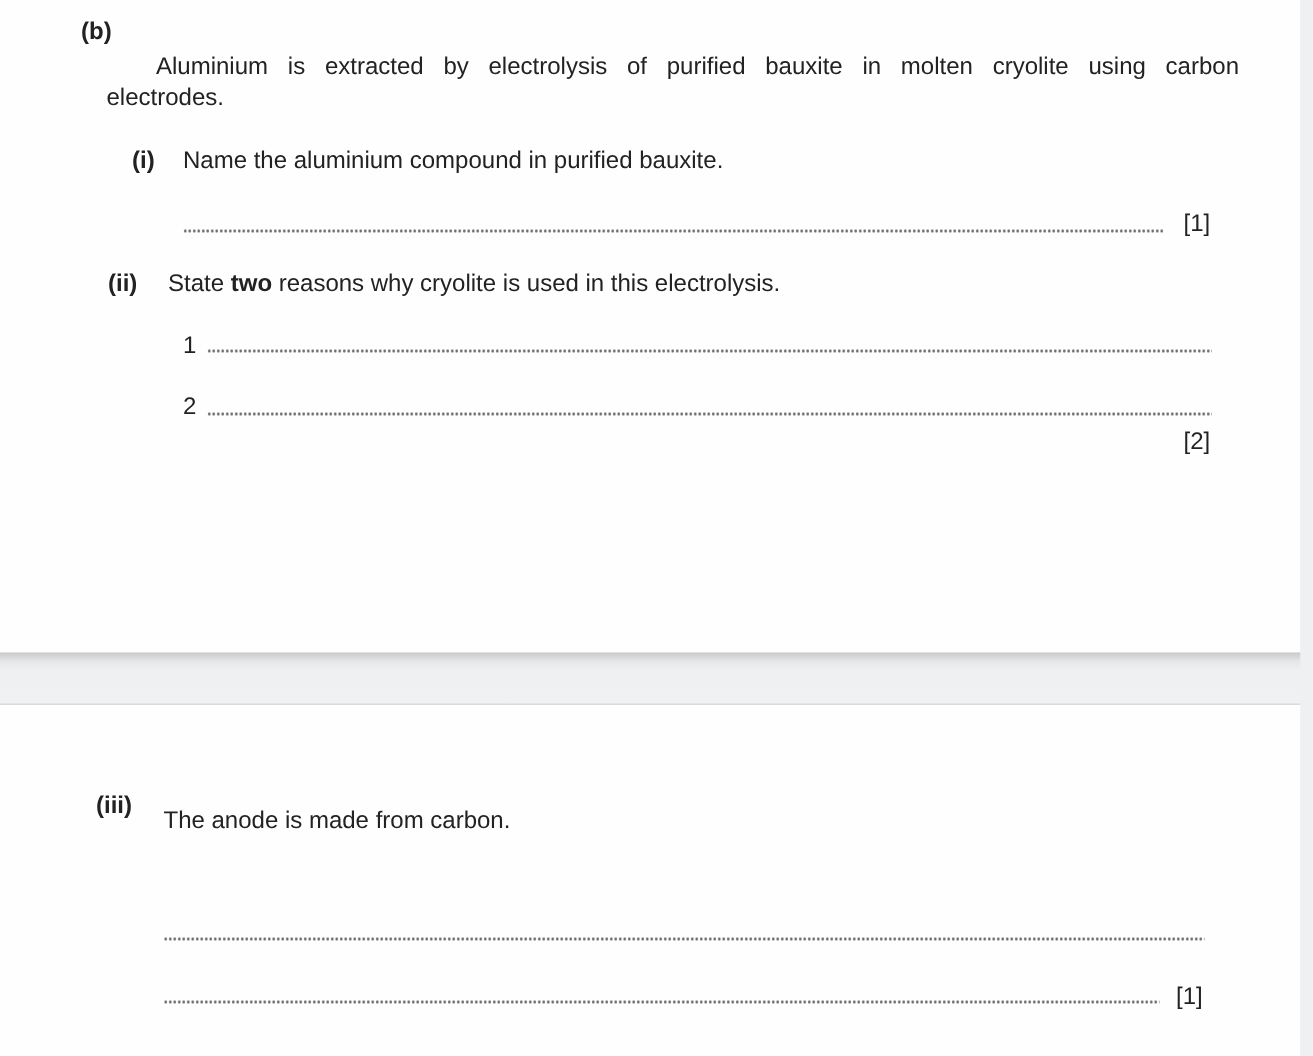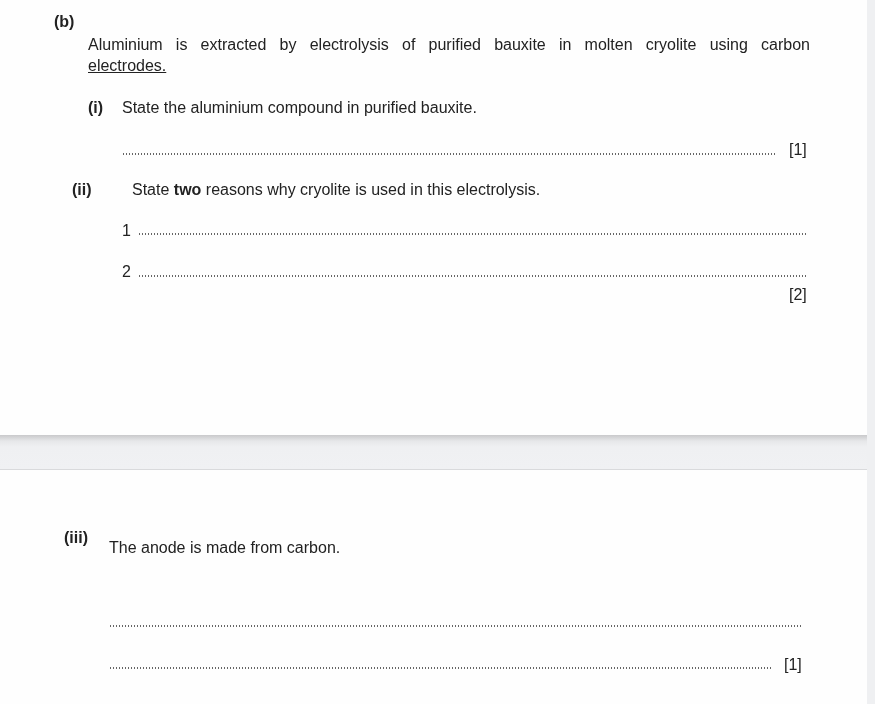--- a/index.html
+++ b/index.html
@@ -19,44 +19,44 @@
       background: linear-gradient(to bottom, #c9c9cb 0px, #e6e7e9 6px, #eff0f2 12px, #f0f1f3 100%);
       border-bottom: 1px solid #d9dadc;
       box-sizing: border-box;
     }
     .scroll-gutter {
       position: absolute; left: 867px; top: 0; width: 8px; height: 704px;
       background: #eff0f2;
     }
     .txt { position: absolute; font-size: 16px; line-height: 20px; white-space: nowrap; color: #222; }
     .label { font-weight: bold; }
-    .justify { white-space: normal; text-align: justify; text-align-last: justify; }
+    .justify { white-space: normal; text-align: justify; text-align-last: justify; margin-left: 16px; }
     .dots {
       position: absolute; height: 2px;
       background-image: radial-gradient(circle, #666 0.8px, transparent 1px);
       background-size: 3px 2px; background-repeat: repeat-x;
     }
     .mark { position: absolute; font-size: 16px; line-height: 20px; color: #222; }
     b { font-weight: bold; }
   </style>
 </head>
 <body>
 
 <div class="page page-top">
   <span class="txt label" style="left:54px; top:12px;">(b)</span>
   <span class="txt justify" style="left:88px; top:35px; width:722px;">Aluminium is extracted by electrolysis of purified bauxite in molten cryolite using carbon</span>
-  <span class="txt" style="left:88px; top:56px;text-decoration:underline;">electrodes.</span>
+  <span class="txt" style="left:71px; top:56px;">electrodes.</span>
 
   <span class="txt label" style="left:88px; top:98px;">(i)</span>
-  <span class="txt" style="left:122px; top:98px;">State the aluminium compound in purified bauxite.</span>
+  <span class="txt" style="left:122px; top:98px;">Name the aluminium compound in purified bauxite.</span>
   <div class="dots" style="left:122px; top:153px; width:654px;"></div>
   <span class="mark" style="left:789px; top:140px;">[1]</span>
 
   <span class="txt label" style="left:72px; top:180px;">(ii)</span>
-  <span class="txt" style="left:132px; top:180px;"><span>State </span><b>two</b><span> reasons why cryolite is used in this electrolysis.</span></span>
+  <span class="txt" style="left:112px; top:180px;"><span>State </span><b>two</b><span> reasons why cryolite is used in this electrolysis.</span></span>
 
   <span class="txt" style="left:122px; top:221px;">1</span>
   <div class="dots" style="left:138px; top:233px; width:670px;"></div>
 
   <span class="txt" style="left:122px; top:262px;">2</span>
   <div class="dots" style="left:138px; top:275px; width:670px;"></div>
   <span class="mark" style="left:789px; top:285px;">[2]</span>
 </div>
 
 <div class="gap"></div>

